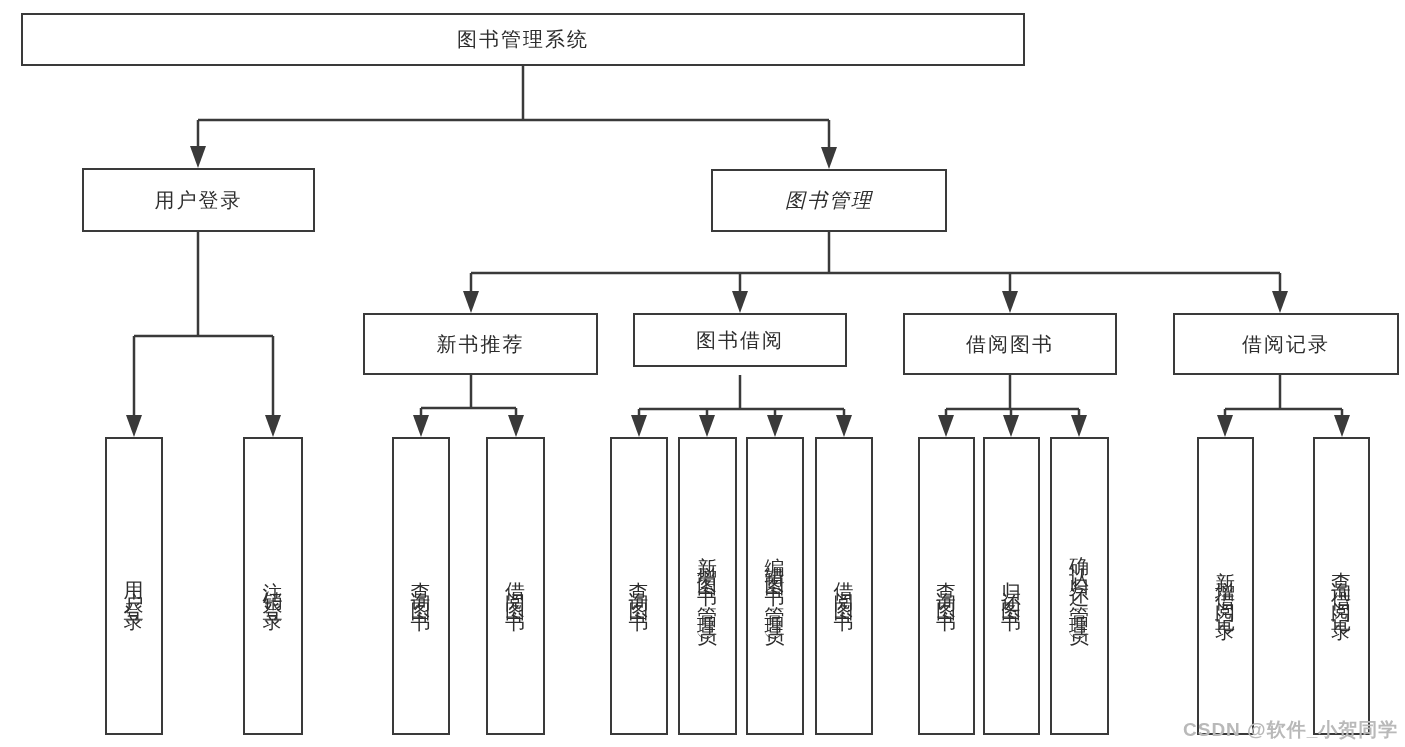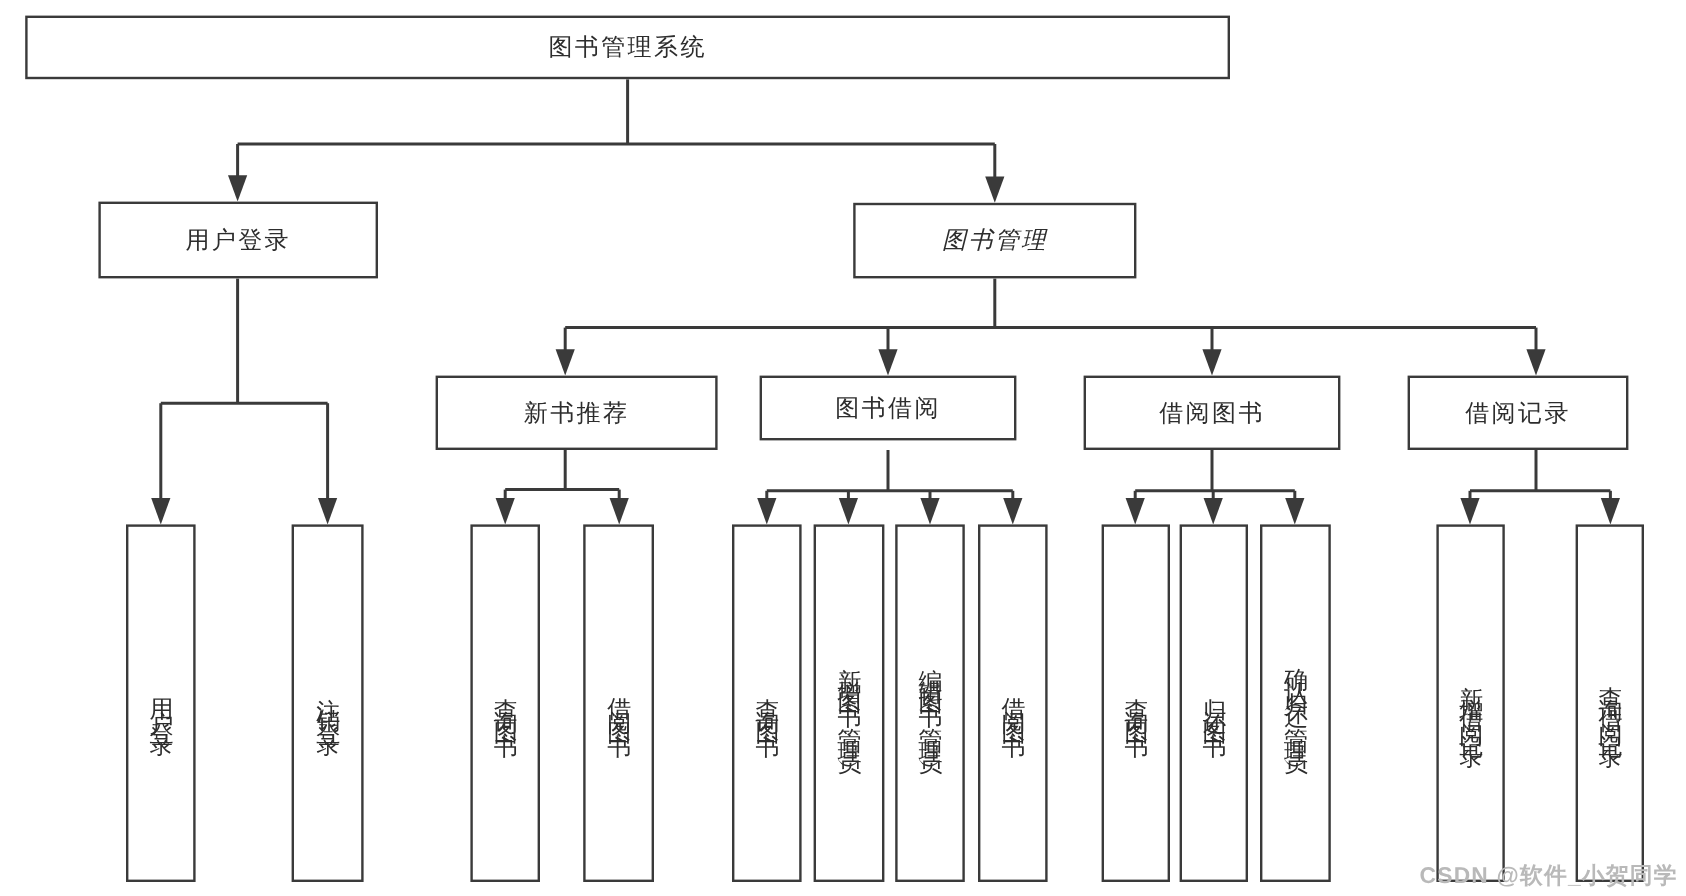--- a/index.html
+++ b/index.html
@@ -147,21 +147,21 @@
 
   <div class="node hlabel" style="left:363px; top:313px; width:235px; height:62px;">
     <span>新书推荐</span>
   </div>
   <div class="node hlabel" style="left:633px; top:313px; width:214px; height:54px;">
     <span>图书借阅</span>
   </div>
   <div class="node hlabel" style="left:903px; top:313px; width:214px; height:62px;">
     <span>借阅图书</span>
   </div>
-  <div class="node hlabel" style="left:1173px; top:313px; width:184px; height:62px;">
+  <div class="node hlabel" style="left:1173px; top:313px; width:226px; height:62px;">
     <span>借阅记录</span>
   </div>
 
   <div class="node leaf" style="left:105px; top:437px; width:58px; height:298px;">
     <span>用户登录</span>
   </div>
   <div class="node leaf" style="left:243px; top:437px; width:60px; height:298px;">
     <span>注销登录</span>
   </div>
 

